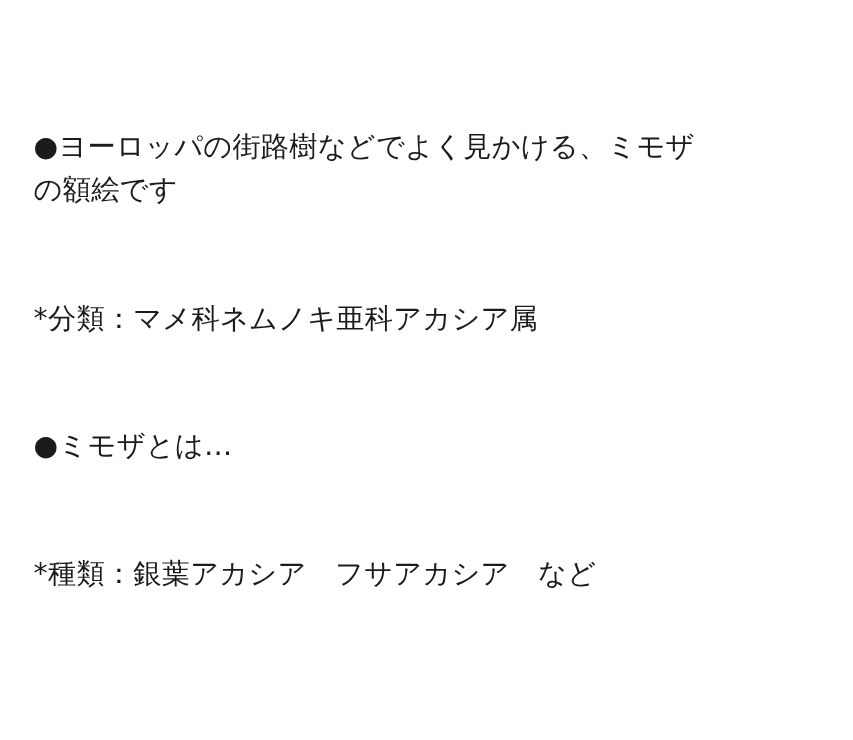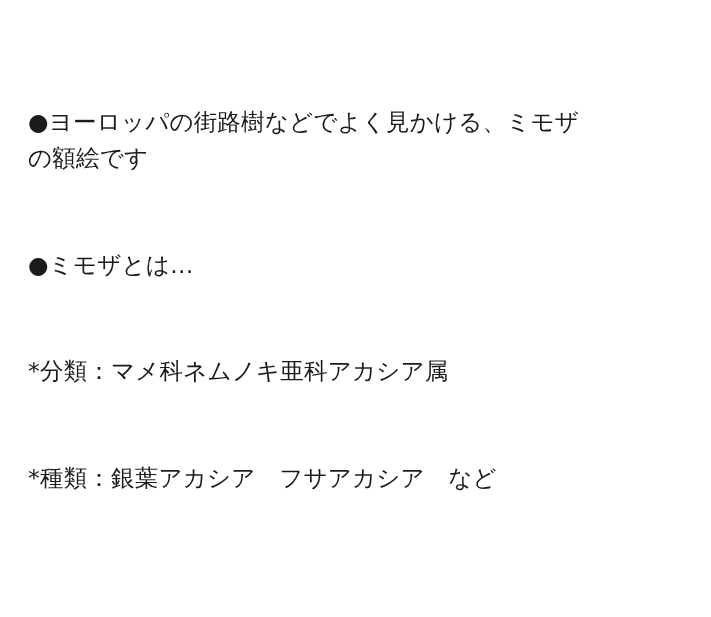--- a/index.html
+++ b/index.html
@@ -35,22 +35,22 @@
     margin: 0;
     padding: 0;
   }
 </style>
 </head>
 <body>
 
 <div class="page">
   <div class="text-block">
     <p class="para">●ヨーロッパの街路樹などでよく見かける、ミモザの額絵です</p>
+    <p class="para">*分類：マメ科ネムノキ亜科アカシア属</p>
     <p class="para">●ミモザとは…</p>
-    <p class="para">*分類：マメ科ネムノキ亜科アカシア属</p>
     <p class="para">*種類：銀葉アカシア　フサアカシア　など</p>
     
     
     
     
     
   </div>
 </div>
 
 </body></html>

